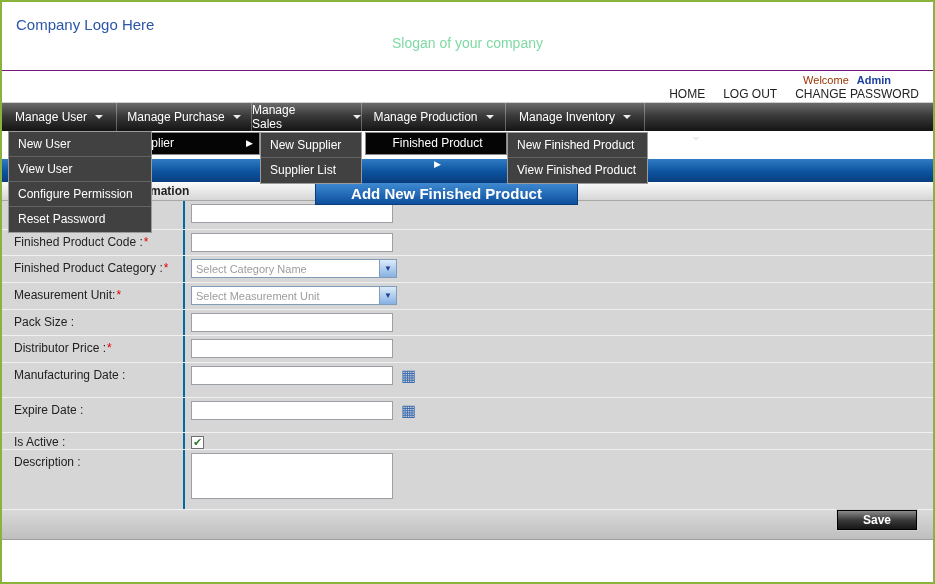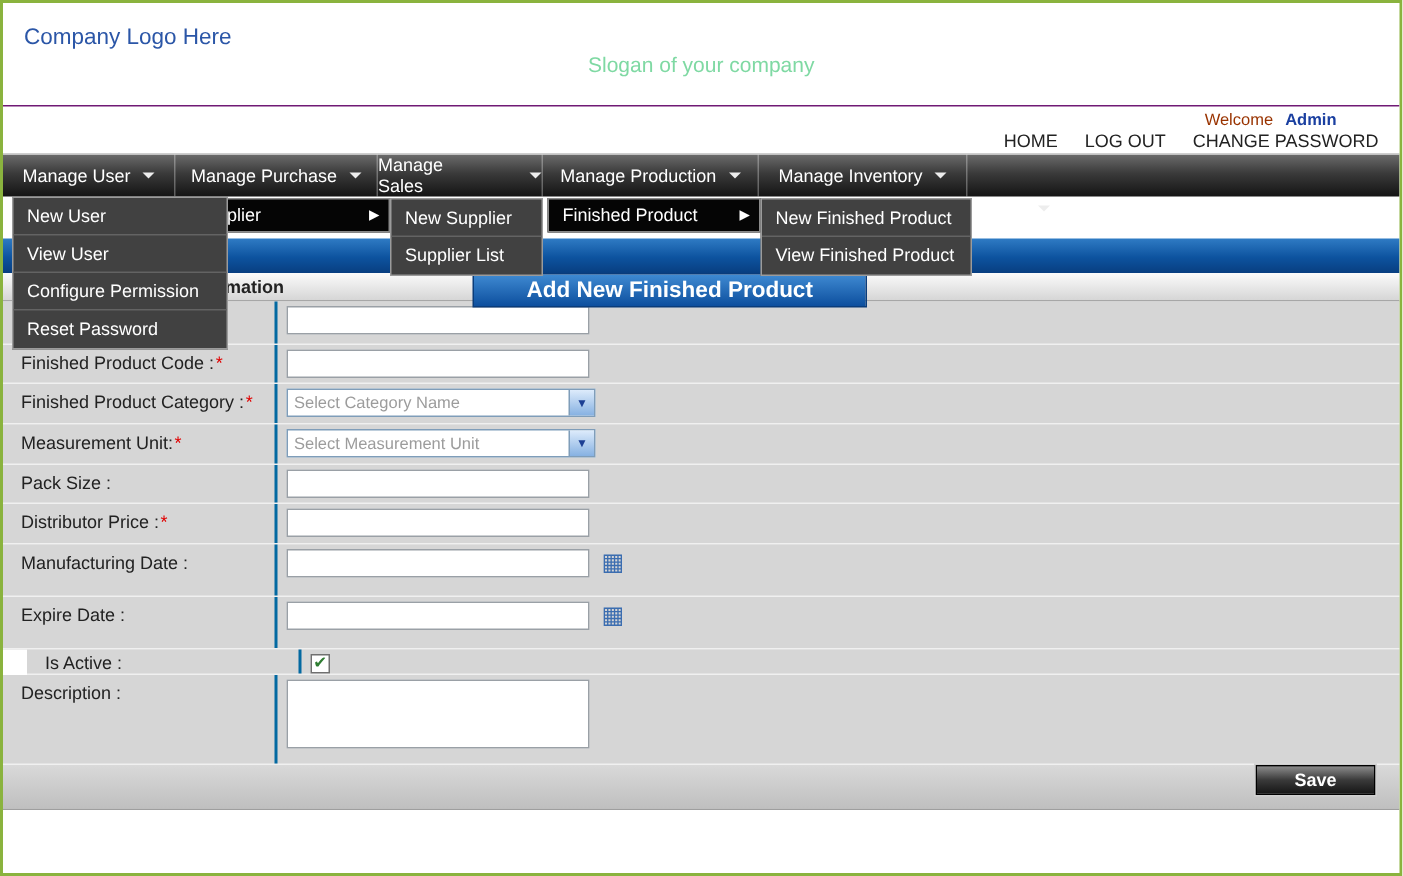--- a/index.html
+++ b/index.html
@@ -65,21 +65,21 @@
   .menu-item { height: 25px; line-height: 25px; color: #fff; font-size: 12px; padding-left: 9px;
     border-bottom: 1px solid #636363; cursor: pointer; white-space: nowrap; overflow: hidden; }
   .menu-item:last-child { border-bottom: none; }
   .black-item { position: absolute; height: 23px; line-height: 21px; background: #050505;
     border: 1px solid #8a8a8a; color: #fff; font-size: 12px; padding: 0 6px 0 9px;
     display: flex; justify-content: space-between; align-items: center; cursor: pointer; z-index: 12; }
   .submenu-arrow { font-size: 9px; color: #fff; }
   #menu-user { left: 6px; top: 129px; width: 144px; }
   #item-supplier { left: 118px; top: 130px; width: 140px; }
   #menu-supplier-sub { left: 258px; top: 130px; width: 102px; z-index: 14; }
-  #item-finished-product { left: 363px; top: 130px; width: 142px; z-index: 14; }
+  #item-finished-product { left: 363px; top: 130px; width: 142px; z-index: 14; flex-direction: column; }
   #menu-fp-sub { left: 505px; top: 130px; width: 141px; z-index: 14; }
 </style>
 </head>
 <body>
 
 <div class="page">
 
   <div class="logo">Company Logo Here</div>
   <div class="slogan">Slogan of your company</div>
 
@@ -173,21 +173,21 @@
           <span class="calendar-icon">▦</span>
         </div>
       </div>
       <div class="form-row" style="height: 35px;">
         <div class="cell-label"><span>Expire Date :</span></div>
         <div class="cell-field">
           <input type="text" class="text-input" style="">
           <span class="calendar-icon">▦</span>
         </div>
       </div>
-      <div class="form-row short" style="height: 17px; margin-left: 16px;">
+      <div class="form-row short" style="height: 17px;">
         <div class="cell-label"><span>Is Active :</span></div>
         <div class="cell-field">
           <div class="checkbox">✔</div>
         </div>
       </div>
       <div class="form-row" style="height: 60px;">
         <div class="cell-label"><span>Description :</span></div>
         <div class="cell-field">
           <textarea class="textarea" style=""></textarea>
         </div>

